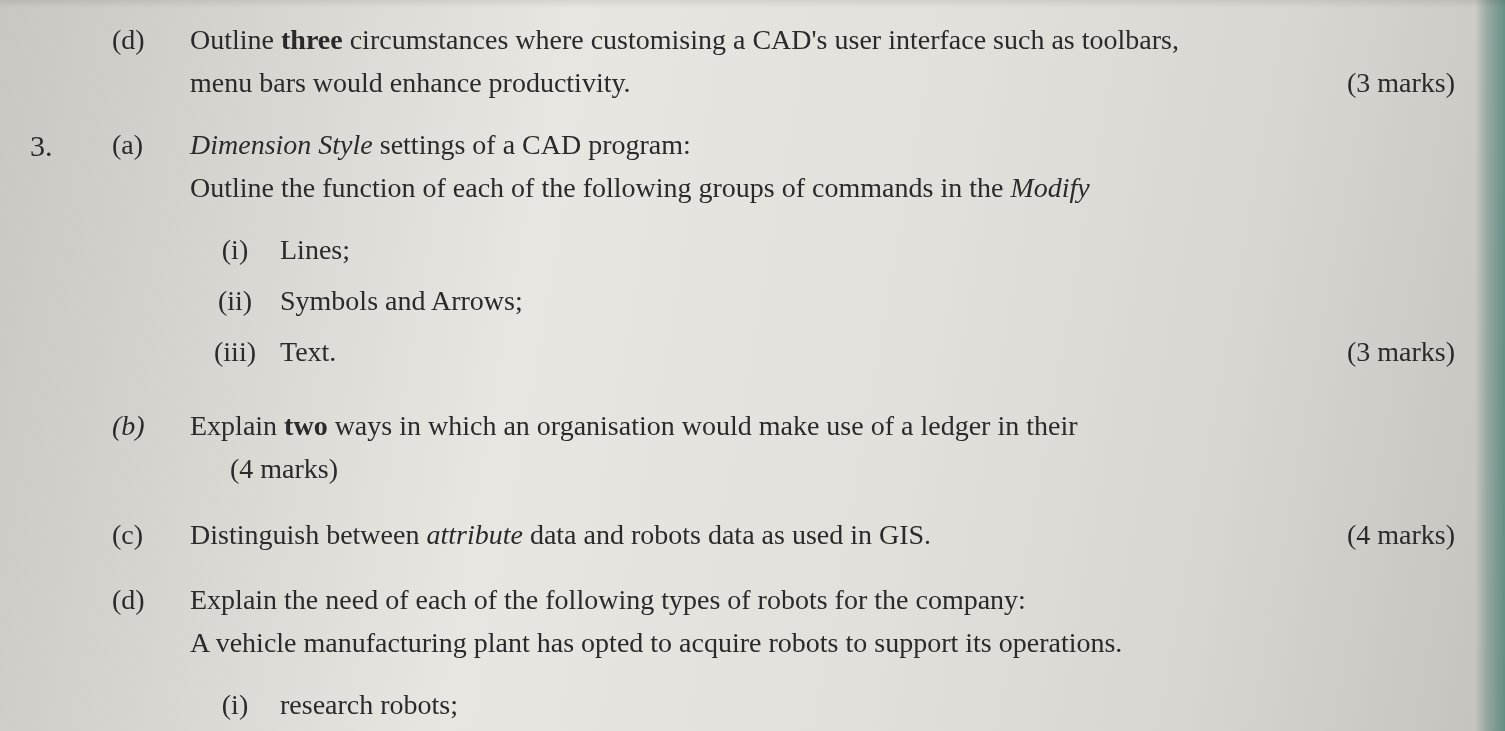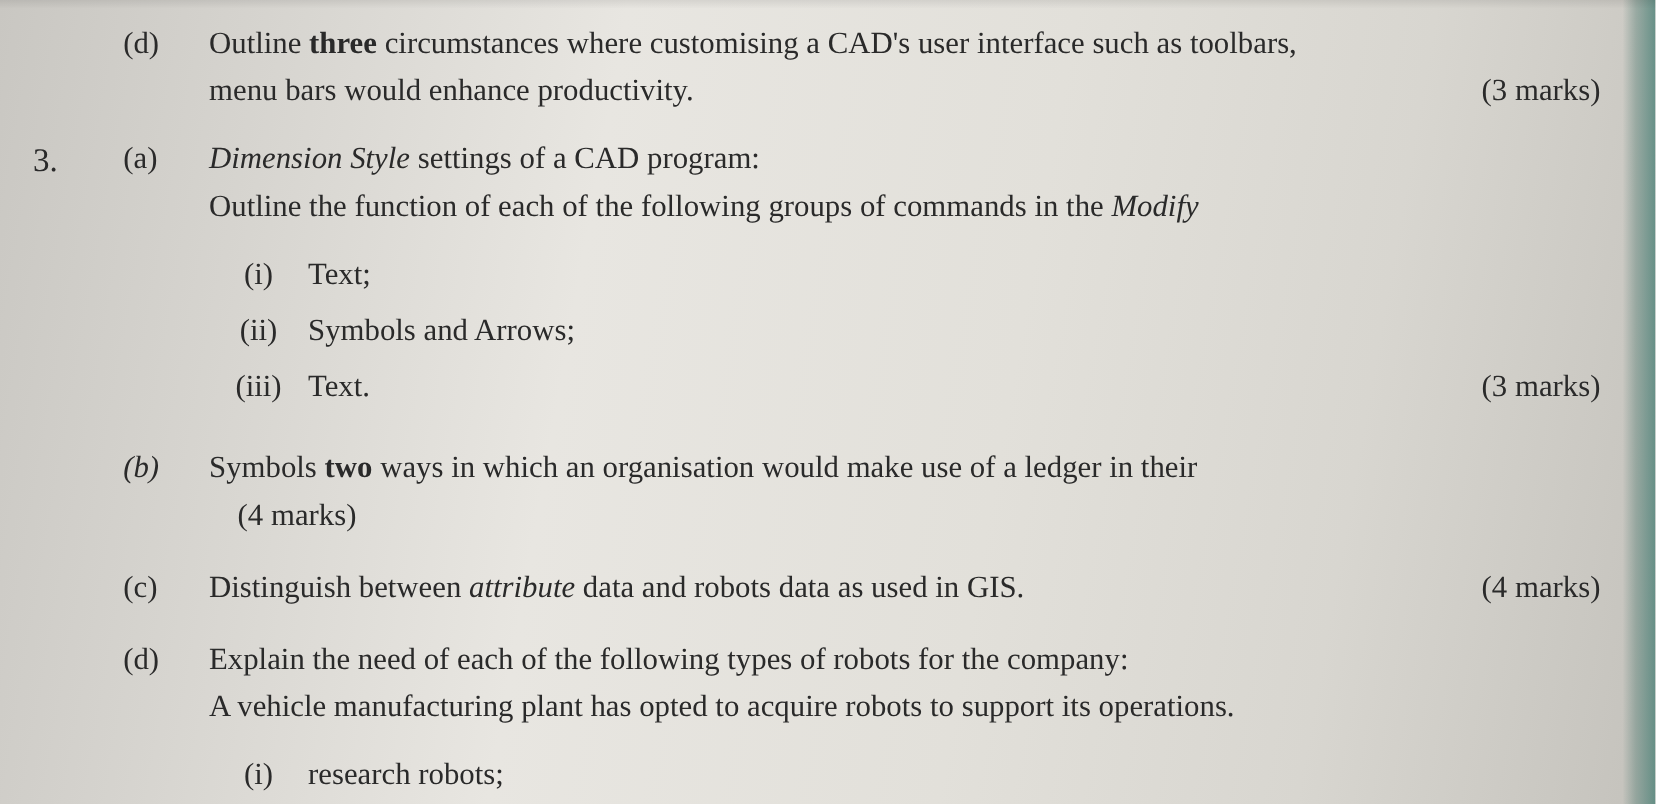--- a/index.html
+++ b/index.html
@@ -43,21 +43,21 @@
     padding-right: 10px;
   }
   .line {
     display: flex;
     align-items: flex-end;
     justify-content: space-between;
   }
   .text-block { flex: 1; }
   .marks {
     white-space: nowrap;
-    margin-left: 26px;
+    margin-left: 40px;
   }
   .sub-row {
     display: flex;
     align-items: flex-start;
     margin-top: 8px;
     margin-bottom: 8px;
   }
   .sub-num {
     width: 90px;
     flex-shrink: 0;
@@ -109,21 +109,21 @@
         </span>
       </div>
       <div class="line">
         <span class="text-block">
           <span>Outline the function of each of the following groups of commands in the </span><span class="italic">Modify</span>
         </span>
       </div>
 
       <div class="sub-row" style="margin-top:18px;">
         <div class="sub-num">(i)</div>
-        <div class="sub-text">Text;</div>
+        <div class="sub-text">Lines;</div>
       </div>
       <div class="sub-row">
         <div class="sub-num">(ii)</div>
         <div class="sub-text">Symbols and Arrows;</div>
       </div>
       <div class="sub-row">
         <div class="sub-num">(iii)</div>
         <div class="sub-text line">
           <span class="text-block">Text.</span>
           <span class="marks">(3 marks)</span>
@@ -131,21 +131,21 @@
       </div>
     </div>
   </div>
 
   <div class="row" style="margin-top:22px;">
     <div class="q-num"></div>
     <div class="part-letter italic">(b)</div>
     <div class="part-body">
       <div class="line">
         <span class="text-block">
-          <span>Symbols </span><span class="bold">two</span><span> ways in which an organisation would make use of a ledger in their</span>
+          <span>Explain </span><span class="bold">two</span><span> ways in which an organisation would make use of a ledger in their</span>
         </span>
       </div>
       <div class="line">
         <span class="marks">(4 marks)</span>
       </div>
     </div>
   </div>
 
   <div class="row" style="margin-top:22px;">
     <div class="q-num"></div>

